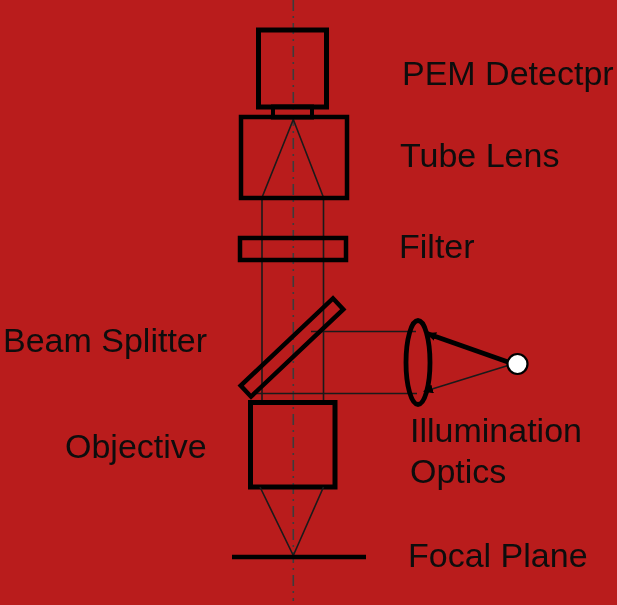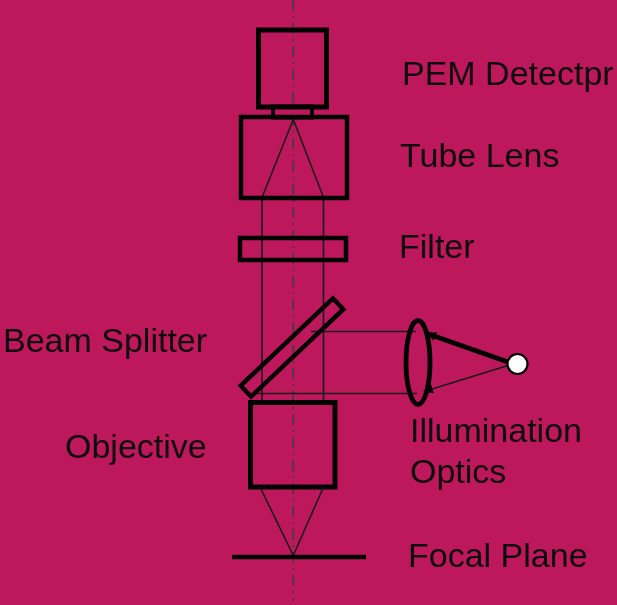--- a/index.html
+++ b/index.html
@@ -4,21 +4,21 @@
 <style>
   html, body {
     margin: 0;
     padding: 0;
     background: #ffffff;
   }
   .stage {
     position: relative;
     width: 617px;
     height: 605px;
-    background: #be185d;
+    background: #b91c1c;
     overflow: hidden;
     font-family: "Liberation Sans", sans-serif;
   }
   svg text {
     font-family: "Liberation Sans", sans-serif;
     font-size: 34px;
     fill: #0d0d0d;
   }
   .thin  { stroke: #1a1a1a; stroke-width: 1.6; fill: none; }
   .axis  { stroke: #3c3c3c; stroke-width: 1.6; fill: none;

